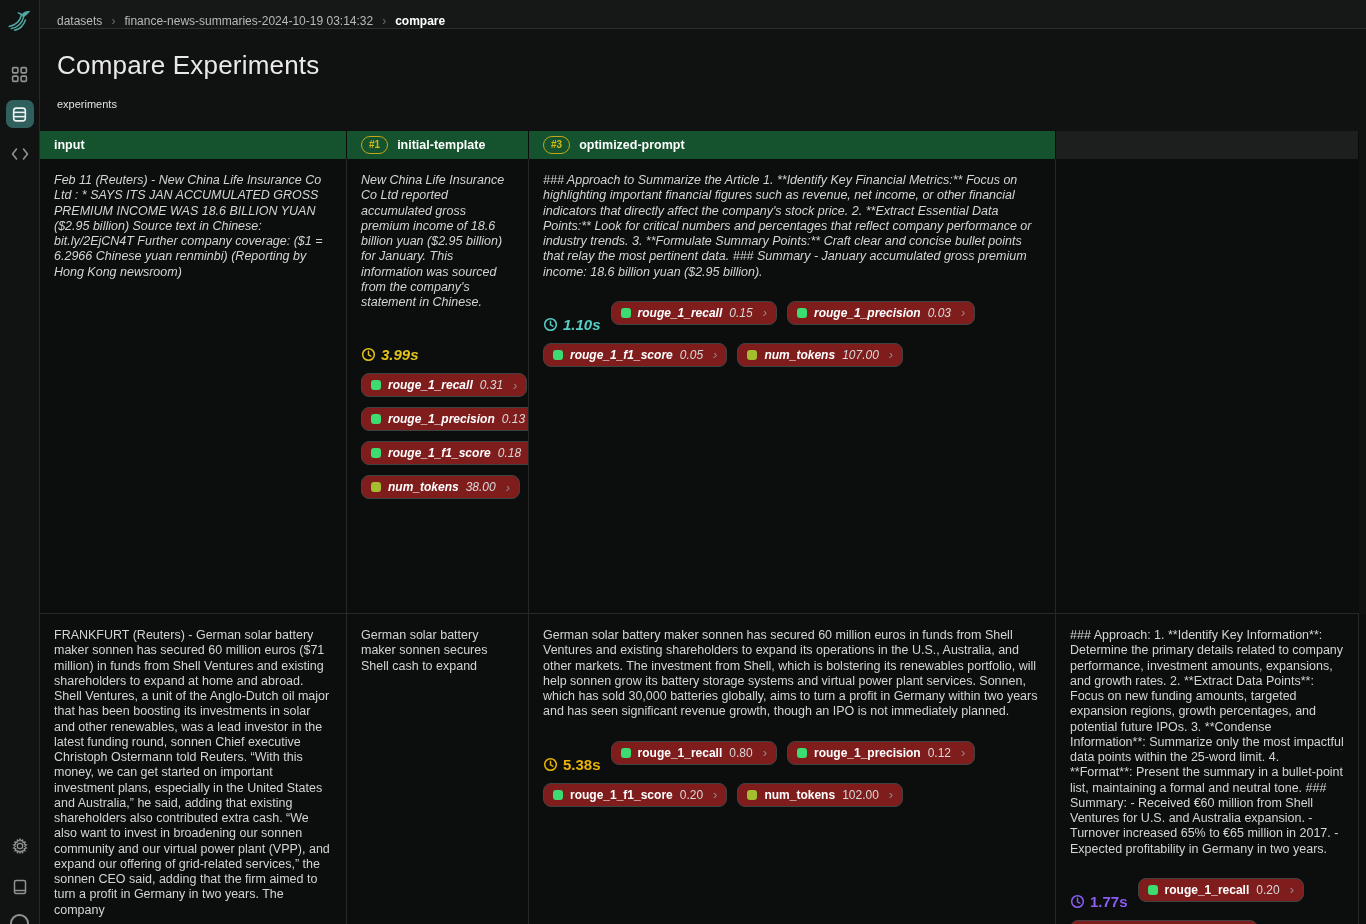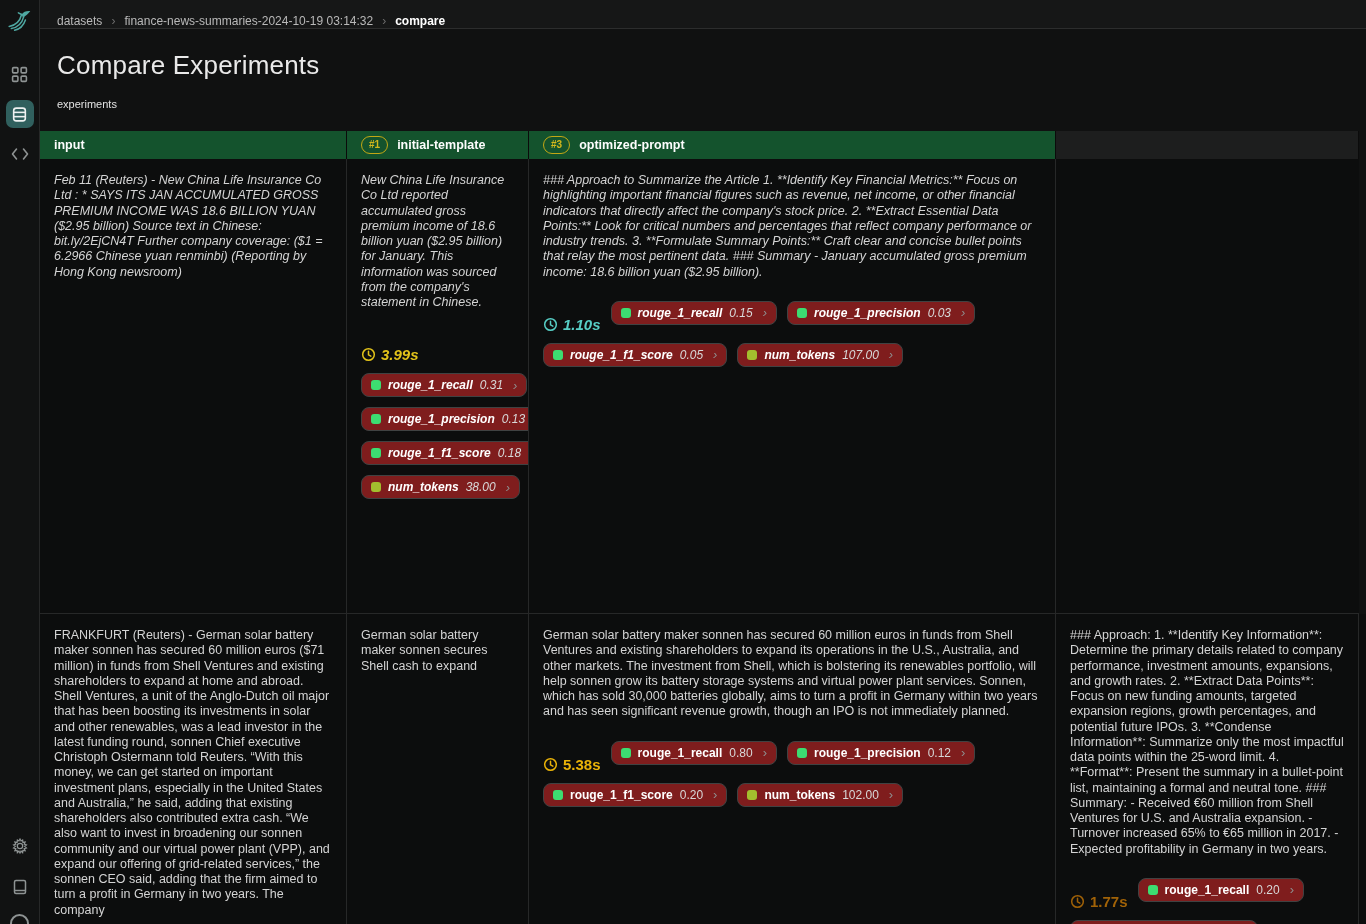--- a/index.html
+++ b/index.html
@@ -290,21 +290,21 @@
                   <div class="dot" style="background: rgb(163, 191, 46);"></div>
                   <div class="mlabel">num_tokens</div>
                   <div class="mvalue">102.00</div>
                   <div class="mchev">›</div>
                 </div>
               </div>
             </div>
             <div class="td">
               <div class="cell-text">### Approach: 1. **Identify Key Information**: Determine the primary details related to company performance, investment amounts, expansions, and growth rates. 2. **Extract Data Points**: Focus on new funding amounts, targeted expansion regions, growth percentages, and potential future IPOs. 3. **Condense Information**: Summarize only the most impactful data points within the 25-word limit. 4. **Format**: Present the summary in a bullet-point list, maintaining a formal and neutral tone. ### Summary: - Received €60 million from Shell Ventures for U.S. and Australia expansion. - Turnover increased 65% to €65 million in 2017. - Expected profitability in Germany in two years.</div>
               <div class="badges">
-                <div class="latency" style="color: #a16207;">
+                <div class="latency" style="color: #8b5cf6;">
                   <svg width="15" height="15" viewBox="0 0 16 16" fill="none" stroke="currentColor" stroke-width="1.6" stroke-linecap="round">
                     <circle cx="8" cy="8" r="6.2"></circle>
                     <polyline points="8,4.6 8,8.3 10.5,9.7"></polyline>
                   </svg>
                   <span>1.77s</span>
                 </div>
                 <div class="metric">
                   <div class="dot" style="background: rgb(61, 220, 113);"></div>
                   <div class="mlabel">rouge_1_recall</div>
                   <div class="mvalue">0.20</div>

